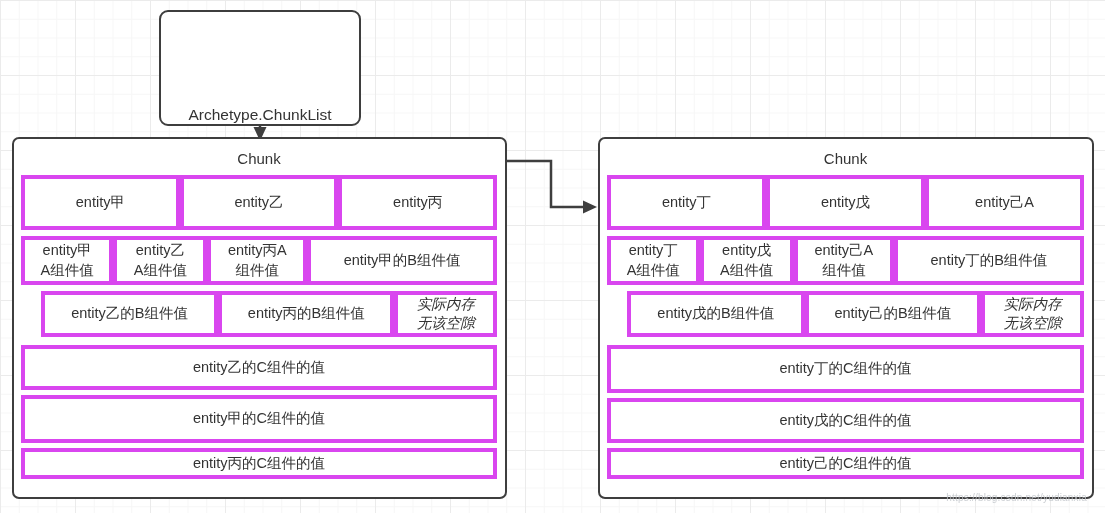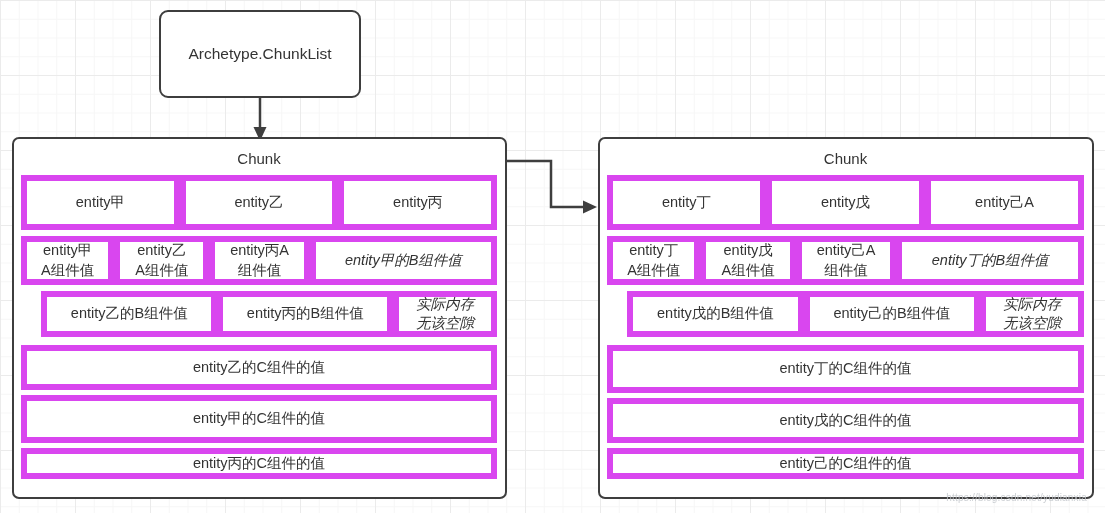--- a/index.html
+++ b/index.html
@@ -12,23 +12,23 @@
       linear-gradient(#ebebeb 1px, transparent 1px),
       linear-gradient(90deg, #ebebeb 1px, transparent 1px),
       linear-gradient(#f6f6f6 1px, transparent 1px),
       linear-gradient(90deg, #f6f6f6 1px, transparent 1px);
     background-size:75px 75px,75px 75px,18.75px 18.75px,18.75px 18.75px;
     font-family:"Liberation Sans","DejaVu Sans",sans-serif;
     color:#333;
   }
   .arrows{position:absolute;left:0;top:0;z-index:1;}
   .archetype-box{
-    position:absolute;left:159px;top:10px;width:202px;height:88px;
+    position:absolute;left:159px;top:10px;width:202px;height:116px;
     box-sizing:border-box;border:2px solid #3e3e3e;border-radius:9px;
-    background:#fff;display:flex;align-items:center;justify-content:center;
+    background:#fff;display:flex;align-items:flex-end;justify-content:center;
     font-size:15.5px;z-index:2;
   }
   .chunk{
     position:absolute;top:137px;height:362px;box-sizing:border-box;
     border:2px solid #3e3e3e;border-radius:7px;background:#fff;
     display:flex;flex-direction:column;
     padding:2px 8px 4px 7px;z-index:2;
   }
   .chunk-left{left:12px;width:495px;}
   .chunk-right{left:598px;width:496px;}
@@ -37,30 +37,30 @@
     font-size:15px;
   }
   .row{display:flex;flex:0 0 auto;min-height:0;}
   .row-entity{height:55px;margin-bottom:6px;}
   .row-a{height:49px;margin-bottom:6px;}
   .row-b{height:46px;margin-bottom:8px;}
   .row-c1{height:48px;margin-bottom:5px;}
   .row-c2{height:45px;margin-bottom:5px;}
   .row-c3{height:31px;}
   .cell{
-    box-sizing:border-box;border:6px solid #d946ef;background:#fff;
+    box-sizing:border-box;border:4px solid #d946ef;background:#fff;
     display:flex;align-items:center;justify-content:center;
     text-align:center;font-size:14.5px;line-height:1.32;
     white-space:pre-line;overflow:hidden;
   }
   .f-e{flex:1 1 0;}
   .f-a1{flex:90 1 0;}
   .f-a2{flex:92 1 0;}
   .f-a3{flex:98 1 0;}
-  .f-a4{flex:194 1 0;font-style:italic;}
+  .f-a4{flex:194 1 0;}
   .f-b1{flex:186 1 0;margin-left:20px;}
   .f-b2{flex:185 1 0;}
   .f-b3{flex:104 1 0;font-style:italic;}
   .f-full{flex:1 1 0;}
   .watermark{
     position:absolute;right:18px;bottom:10px;z-index:5;
     font-size:10px;color:#c3c7cc;opacity:.85;letter-spacing:.2px;margin-top:16px;
   }
 </style>
 </head>

